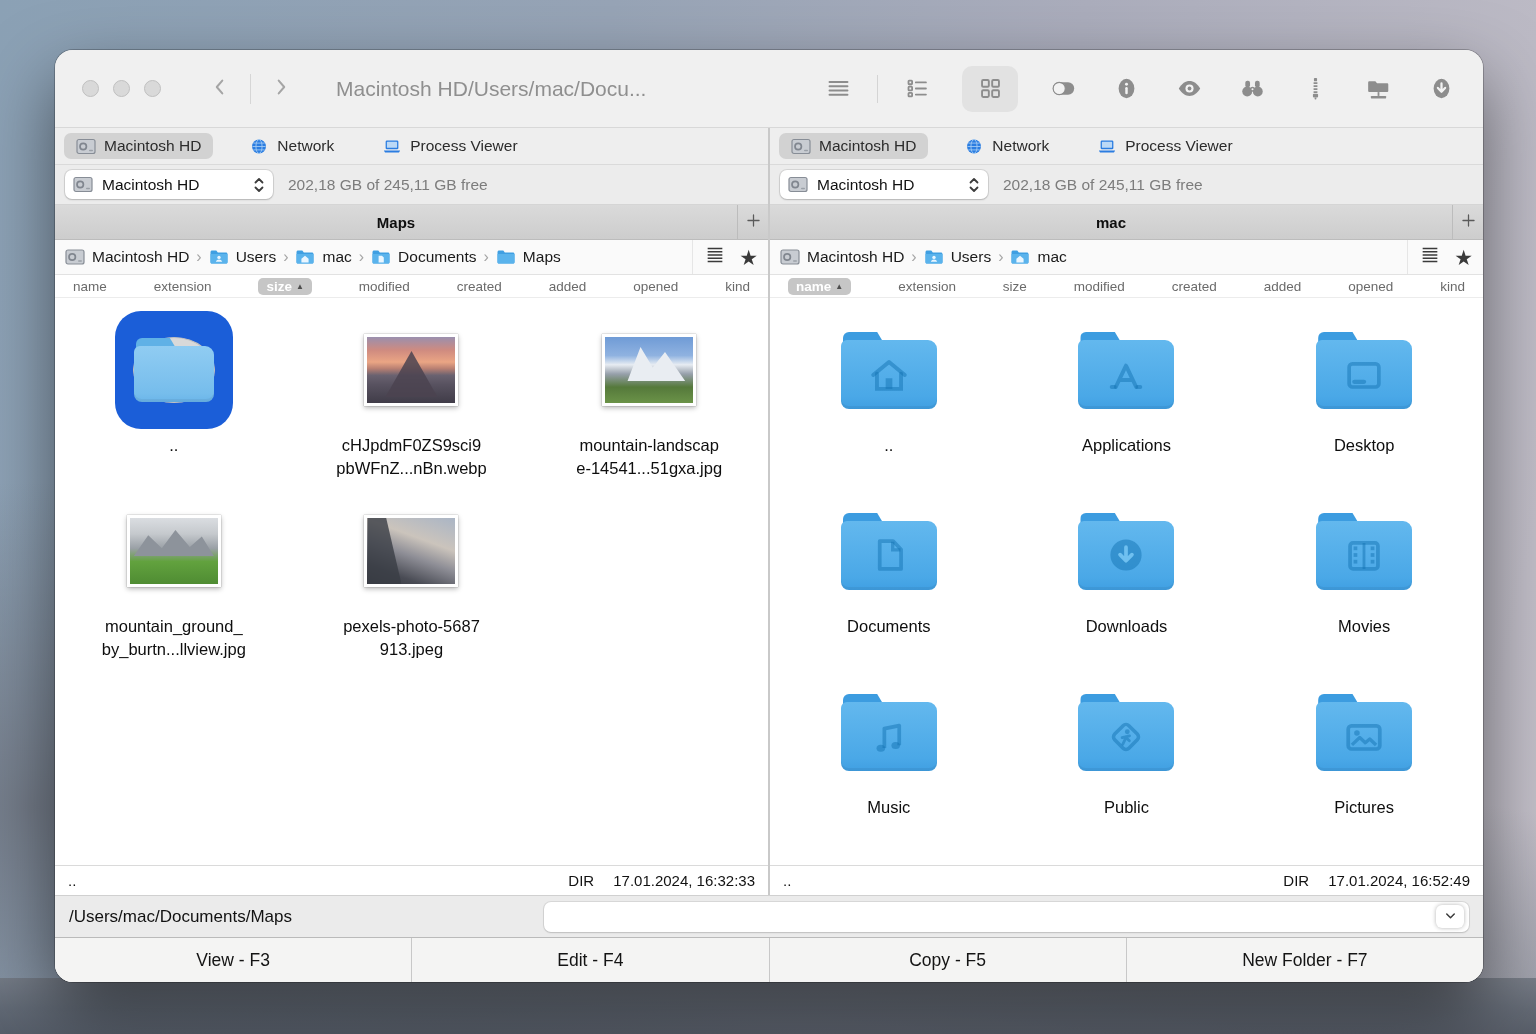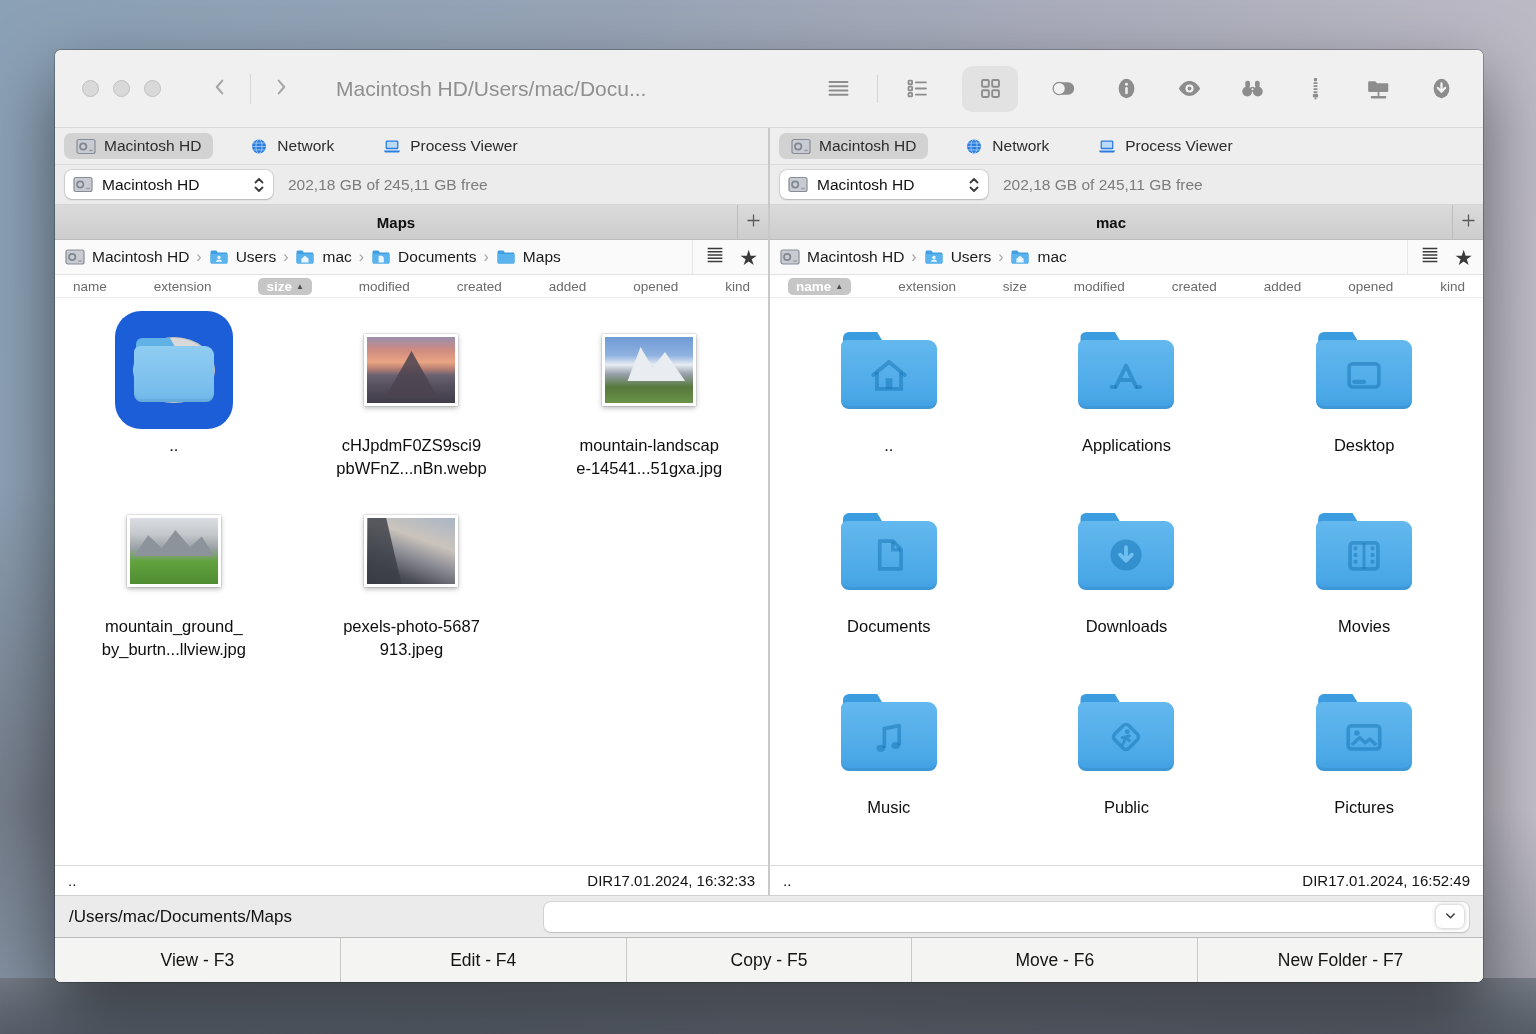--- a/index.html
+++ b/index.html
@@ -17,21 +17,21 @@
       linear-gradient(102deg,#8ba1b5 0%,#97a4b6 35%,#abadbc 62%,#c4c0c9 100%);
   }
   .desktop::after{
     content:""; position:absolute; left:0; right:0; bottom:0; height:56px;
     background:linear-gradient(180deg,#707680 0%,#5a616c 55%,#4e545f 100%); opacity:.85;
   }
 
   
   .window{
     position:absolute; left:55px; top:50px; width:1428px; height:932px;
-    background:#efefef; border-radius:6px; z-index:2;
+    background:#efefef; border-radius:18px; z-index:2;
     box-shadow:0 30px 70px rgba(0,0,0,.5), 0 0 0 1px rgba(0,0,0,.22);
     display:flex; flex-direction:column; overflow:hidden;
   }
 
   
   .titlebar{ height:78px; flex:0 0 auto; display:flex; align-items:center;
     padding:0 24px 0 27px; border-bottom:1px solid #d8d8d8; background:#f0f0f0; }
   .lights{ display:flex; gap:14px; }
   .light{ width:17px; height:17px; border-radius:50%; background:#d9d9d9;
     border:1px solid #c0c0c0; }
@@ -138,21 +138,21 @@
     #62a23e 66%,#4f8c33 100%); }
   .t-meadow::after{ content:""; position:absolute; left:4px; top:12px; width:80px; height:26px;
     background:#8d939b; clip-path:polygon(0 100%,18% 20%,35% 70%,52% 0,70% 65%,85% 25%,100% 100%); }
   .t-beach{ background:linear-gradient(200deg,#aab5c5 0%,#cbc4bc 34%,#8e8e96 55%,
     #4a4c55 80%,#34363e 100%); }
   .t-beach::after{ content:""; position:absolute; left:0; top:0; width:34px; height:66px;
     background:#3a3d45; clip-path:polygon(0 0,55% 0,100% 100%,0 100%); opacity:.8; }
 
   .statusbar{ height:30px; flex:0 0 auto; background:#fff; border-top:1px solid #dadada;
     display:flex; align-items:center; padding:0 13px; font-size:15px; color:#121212; }
-  .st-right{ margin-left:auto; display:flex; }
+  .st-right{ margin-left:auto; display:flex; gap:19px; }
 
   .pathrow{ height:42px; flex:0 0 auto; background:#ebebeb; border-top:1px solid #d0d0d0;
     display:flex; align-items:center; padding:0 14px; gap:13px; }
   .path-label{ width:462px; text-align:left; font-size:17px; color:#121212; }
   .path-input-wrap{ flex:1; height:30px; background:#fff; border-radius:7px;
     box-shadow:0 0 0 1px rgba(0,0,0,.08), 0 1px 2px rgba(0,0,0,.12);
     display:flex; align-items:center; padding:0 5px 0 10px; }
   .path-input-wrap input{ flex:1; border:none; outline:none; font:inherit; font-size:16px;
     background:transparent; min-width:0; }
   .path-chev{ width:28px; height:23px; border-radius:6px; background:#fff; border:none;
@@ -779,18 +779,17 @@
                 <path d="M6 9.5l6 6 6-6" stroke="#3c3c3c" stroke-width="2.4" fill="none" stroke-linecap="round" stroke-linejoin="round"></path>
               </svg></span>
           </button>
       </div>
     </div>
 
     <div class="fkeys">
         <div class="fkey">View - F3</div>
         <div class="fkey">Edit - F4</div>
         <div class="fkey">Copy - F5</div>
-        <div class="fkey">Move - F6</div>
         <div class="fkey">New Folder - F7</div>
       </div>
 
   </div>
 </div>
 
 </body></html>

